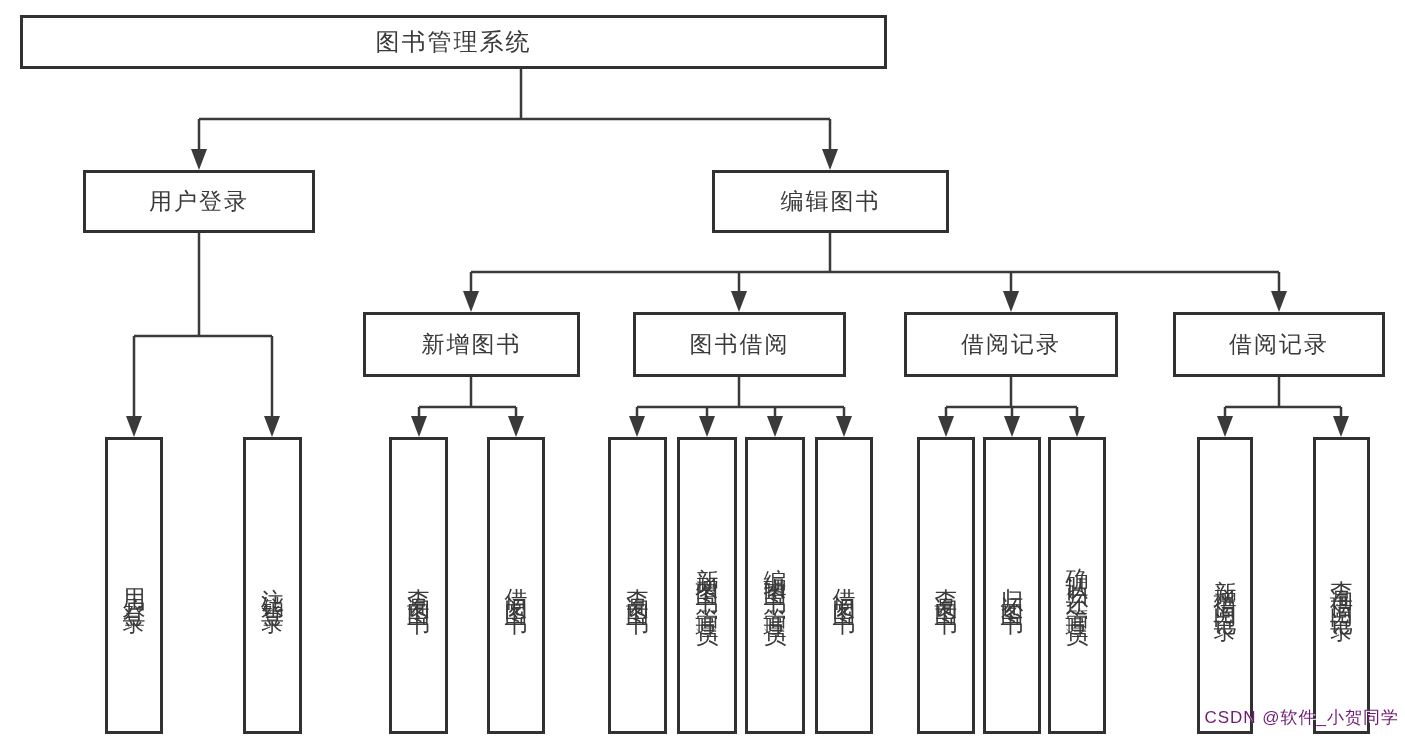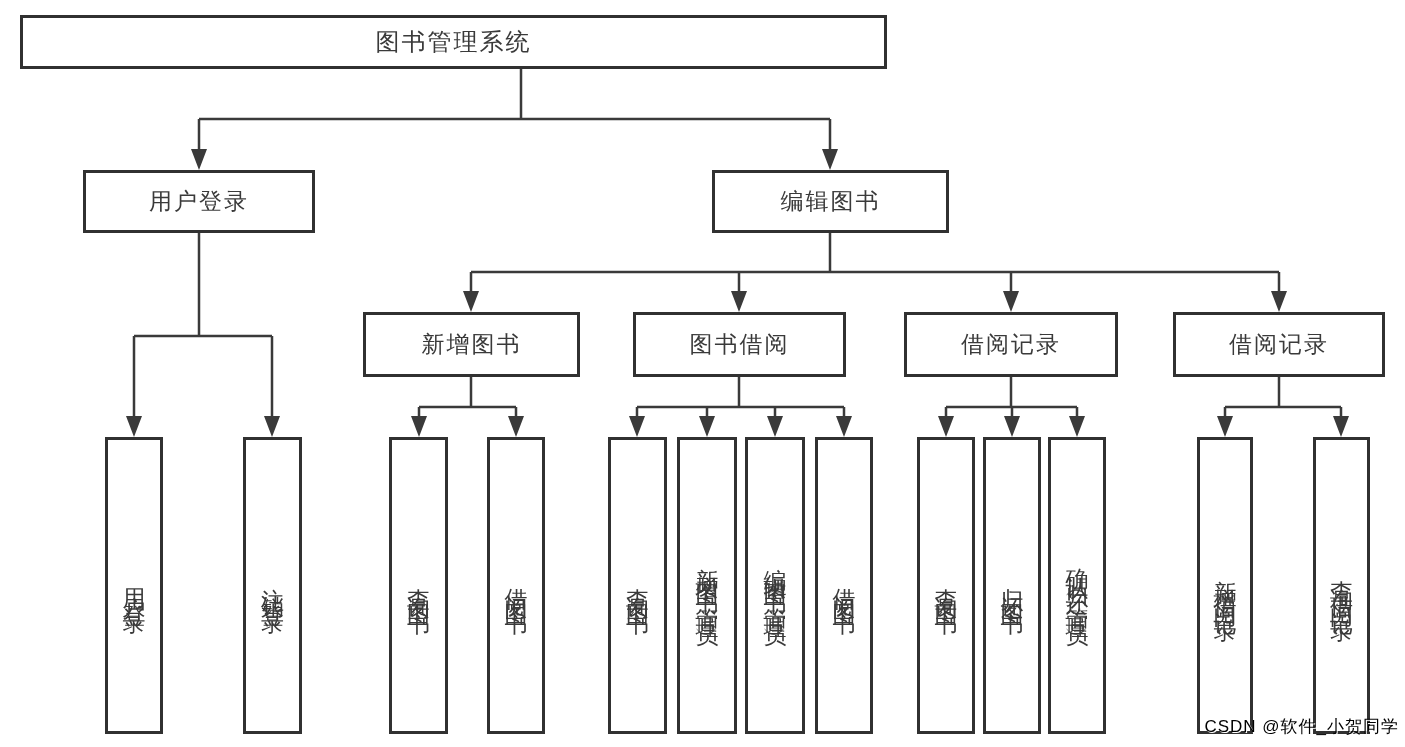--- a/index.html
+++ b/index.html
@@ -44,23 +44,23 @@
     font-size: 23px;
     writing-mode: vertical-lr;
     text-orientation: upright;
     letter-spacing: 8px;
     line-height: 1;
     text-align: center;
   }
   .watermark {
     position: absolute;
     right: 6px;
-    bottom: 9px;
+    bottom: 18px;
     font-size: 17px;
-    color: #000000;
+    color: #701a75;
     letter-spacing: 1px;
     text-shadow: 1px 1px 0 #ffffff;
   }
 </style>
 </head>
 <body>
 
 <div class="canvas">
 
   <svg class="connectors" viewBox="0 0 1405 747" xmlns="http://www.w3.org/2000/svg">

